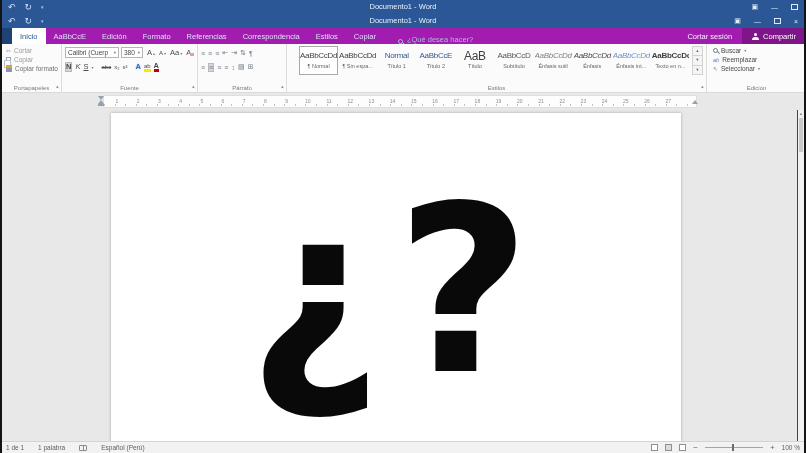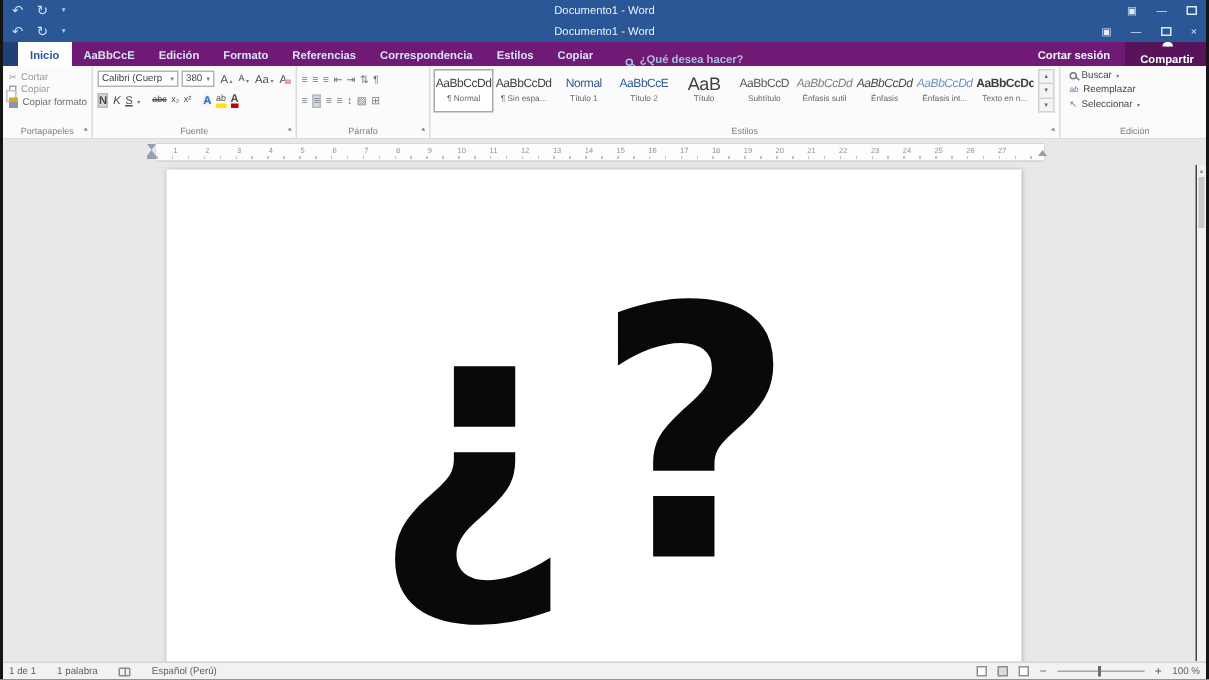--- a/index.html
+++ b/index.html
@@ -16,32 +16,32 @@
   #tb1 { top:0; } #tb2 { top:14px; }
   .qat { position:absolute; left:8px; top:0; height:100%; display:flex; align-items:center; gap:9px; font-size:9px; color:#cfe0f5; }
   .qat span { line-height:1; }
   .qat .more { font-size:5px; opacity:.8; }
   .t-title { position:absolute; left:0; right:0; top:0; height:100%; text-align:center; font-size:7.5px; line-height:14px; color:#eaf1fc; }
   .winbtns { position:absolute; right:8px; top:0; height:100%; display:flex; align-items:center; gap:13px; font-size:7px; color:#e3ecfa; }
   .winbtns .boxico { width:7px; height:6px; border:1px solid #dfe9f8; display:inline-block; }
   .winbtns .ribico { font-size:7px; }
 
   
-  .tabrow { position:absolute; top:28px; left:0; right:0; height:16px; background:#701a75; display:flex; align-items:stretch;font-weight:bold; }
+  .tabrow { position:absolute; top:28px; left:0; right:0; height:16px; background:#a21caf; display:flex; align-items:stretch; }
   .file-sliver { width:12px; background:#1e4276; }
   .tab-strip { display:flex; align-items:stretch; }
   .tab { font-size:7.5px; color:#d7e2f4; padding:0 8px; display:flex; align-items:center; cursor:default; white-space:nowrap; }
   .tab.active { background:#fff; color:#2b5797; }
   .tellme { display:flex; align-items:flex-end; gap:4px; margin-left:14px; font-size:7.5px; color:#a9bedf; }
   .lens { width:5px; height:5px; border:1px solid #a9bedf; border-radius:50%; position:relative; display:inline-block; }
   .lens::after { content:''; position:absolute; width:3px; height:1px; background:#a9bedf; right:-3px; bottom:-1px; transform:rotate(45deg); }
   .lens.dark { border-color:#6f7b8a; } .lens.dark::after { background:#6f7b8a; }
   .acct { margin-left:auto; display:flex; align-items:stretch; }
   .signin { font-size:7.5px; color:#f0f5fd; display:flex; align-items:center; padding:0 10px; }
-  .share { font-size:7.5px; color:#fff; display:flex; align-items:center; gap:4px; padding:0 10px; background:rgba(0,0,0,.22);flex-direction:column; }
+  .share { font-size:7.5px; color:#fff; display:flex; align-items:center; gap:4px; padding:0 10px; background:rgba(0,0,0,.22); }
   .person { position:relative; width:7px; height:7px; display:inline-block; }
   .person::before { content:''; position:absolute; top:0; left:2px; width:3px; height:3px; border-radius:50%; background:#fff; }
   .person::after { content:''; position:absolute; bottom:0; left:0; width:7px; height:3px; border-radius:3px 3px 0 0; background:#fff; }
 
   
   .ribbon { position:absolute; top:44px; left:2px; right:2px; height:49px; background:#fbfbfb; border-bottom:1px solid #dadada; }
   .grp { position:absolute; top:0; bottom:0; border-right:1px solid #dcdcdc; }
   .grp-label { position:absolute; bottom:1px; left:0; right:0; text-align:center; font-size:6px; color:#7d7d7d; }
   .launcher { position:absolute; right:2px; bottom:2px; font-size:5px; color:#8a8a8a; transform:rotate(-45deg); }
   .g-clip { left:0; width:60px; }
@@ -70,21 +70,21 @@
   .fx-strike { text-decoration:line-through; font-size:6px; }
   .fx-glow { color:#2f6fc1; text-shadow:0 0 2px #9cc3f0; font-weight:bold; }
   .fx-hl { border-bottom:3px solid #ffe400; font-size:6px; }
   .fx-fc { border-bottom:3px solid #c00000; font-weight:bold; }
   .clearfmt { position:relative; }
   .clearfmt::after { content:''; position:absolute; right:-3px; bottom:0; width:4px; height:3px; background:#e79ab5; }
   .pic { font-size:7px; color:#6f7b8a; }
   .gap { width:2px; }
 
   
-  .gallery { position:absolute; left:2px; top:2px; right:16px; height:29px; display:flex; }
+  .gallery { position:absolute; left:12px; top:2px; right:16px; height:29px; display:flex; }
   .sty-item { width:40.2px; height:100%; padding-top:2px; text-align:center; overflow:hidden; border:1px solid transparent; }
   .sty-item.sel { border-color:#a8a8a8; background:#fff; }
   .st-sample { height:14px; line-height:14px; font-size:8px; color:#3f3f3f; letter-spacing:-.3px; white-space:nowrap; }
   .st-name { font-size:5.5px; color:#666; white-space:nowrap; }
   .st-h { color:#2f5b8f; }
   .st-title .st-sample { font-size:12px; }
   .st-sub .st-sample { color:#595959; }
   .st-subtle .st-sample { font-style:italic; color:#808080; }
   .st-emph .st-sample { font-style:italic; color:#4a4a4a; }
   .st-int .st-sample { font-style:italic; color:#6f94c4; }

